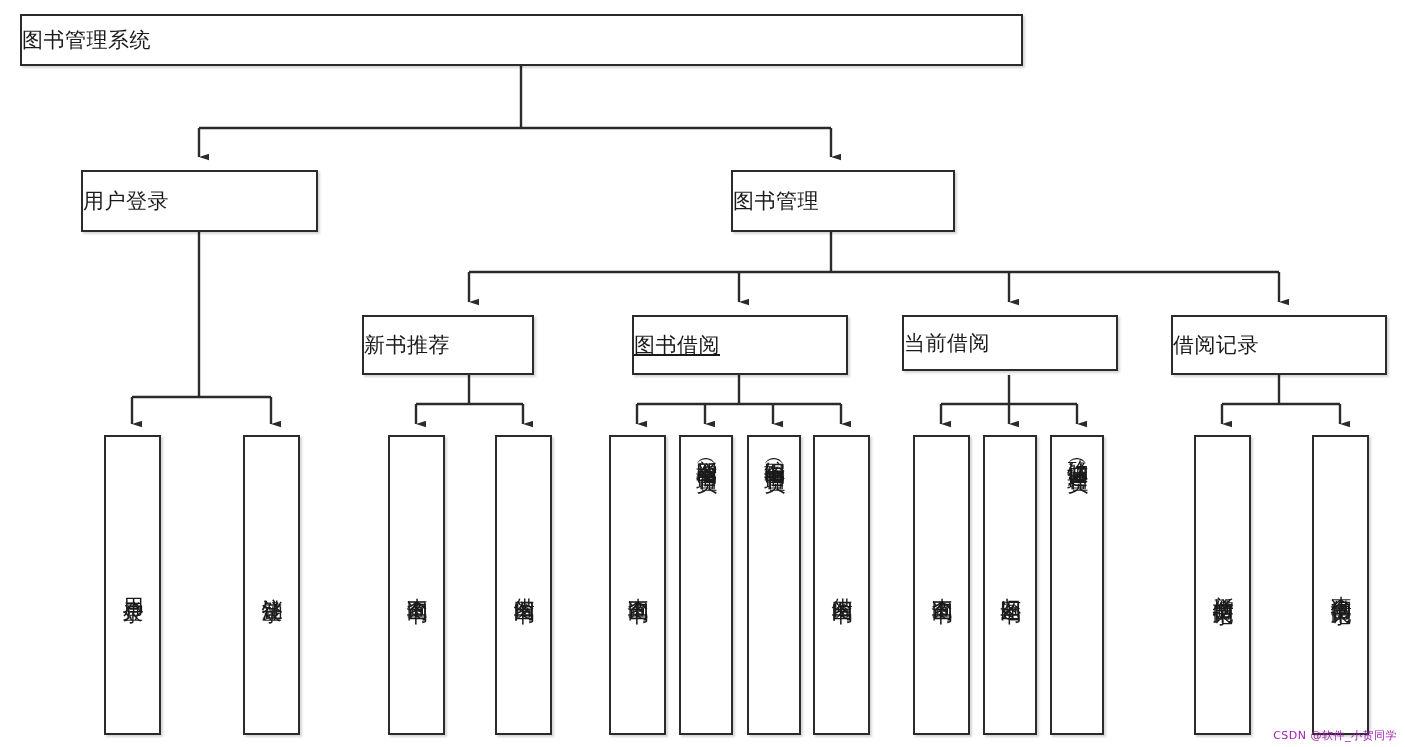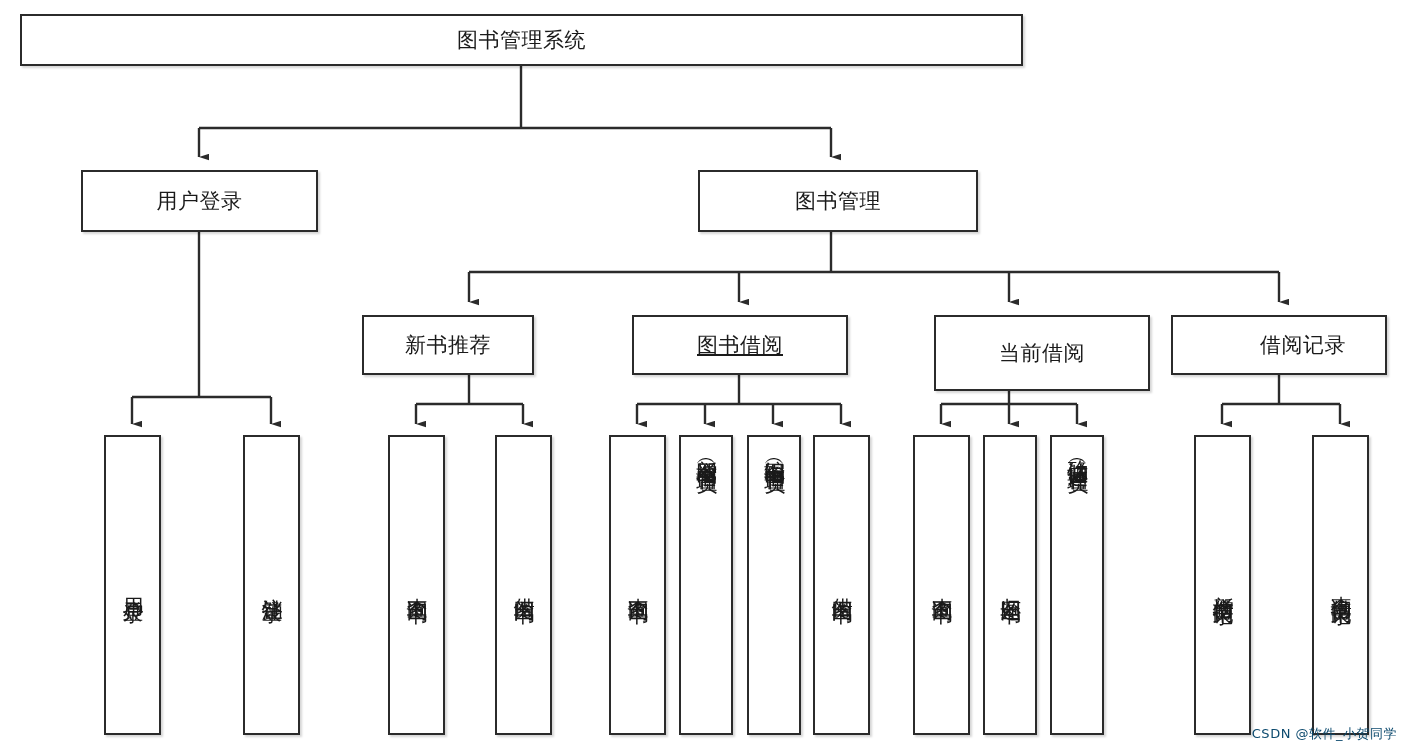--- a/index.html
+++ b/index.html
@@ -22,21 +22,20 @@
     height:747px;
     pointer-events:none;
   }
   .node{
     position:absolute;
     box-sizing:border-box;
     background:#ffffff;
     border:2.5px solid #2b2b2b;
     display:flex;
     align-items:center;
-    justify-content:center;
     box-shadow:2px 2px 2px rgba(0,0,0,0.16);
     z-index:2;
   }
   .node .label{
     font-size:21px;
     line-height:1.25;
     letter-spacing:0.5px;
     color:#1a1a1a;
     white-space:nowrap;
     text-align:center;
@@ -61,22 +60,22 @@
     margin-bottom:auto;
   }
   .node.vert.mid{
     align-items:center;
     padding-top:0;
   }
   .watermark{
     position:absolute;
     right:8px;
     bottom:4px;
-    font-size:13px;
-    color:#0c4a6e;
+    font-size:11px;
+    color:#a21caf;
     letter-spacing:0.5px;
     z-index:5;
     white-space:nowrap;
   }
 </style>
 </head>
 <body>
 
 <div id="canvas">
 
@@ -133,34 +132,34 @@
     </g>
   </svg>
 
   <div class="node" style="left:20px; top:14px; width:1003px; height:52px;">
     <span class="label">图书管理系统</span>
   </div>
 
   <div class="node" style="left:81px; top:170px; width:237px; height:62px;">
     <span class="label">用户登录</span>
   </div>
-  <div class="node" style="left:698px; top:170px; width:280px; height:62px;">
+  <div class="node" style="left:731px; top:170px; width:224px; height:62px;">
     <span class="label">图书管理</span>
   </div>
 
   <div class="node" style="left:362px; top:315px; width:172px; height:60px;">
     <span class="label">新书推荐</span>
   </div>
   <div class="node" style="left:632px; top:315px; width:216px; height:60px;text-decoration:underline;">
     <span class="label">图书借阅</span>
   </div>
-  <div class="node" style="left:902px; top:315px; width:216px; height:76px;margin-left:32px;">
+  <div class="node" style="left:902px; top:315px; width:216px; height:56px;">
     <span class="label">当前借阅</span>
   </div>
-  <div class="node" style="left:1171px; top:315px; width:216px; height:60px;padding-left:48px;">
+  <div class="node" style="left:1171px; top:315px; width:216px; height:60px;">
     <span class="label">借阅记录</span>
   </div>
 
   <div class="node vert mid" style="left:104px; top:435px; width:57px; height:300px;">
     <span class="label">用户登录</span>
   </div>
   <div class="node vert mid" style="left:243px; top:435px; width:57px; height:300px;">
     <span class="label">注销登录</span>
   </div>
 

